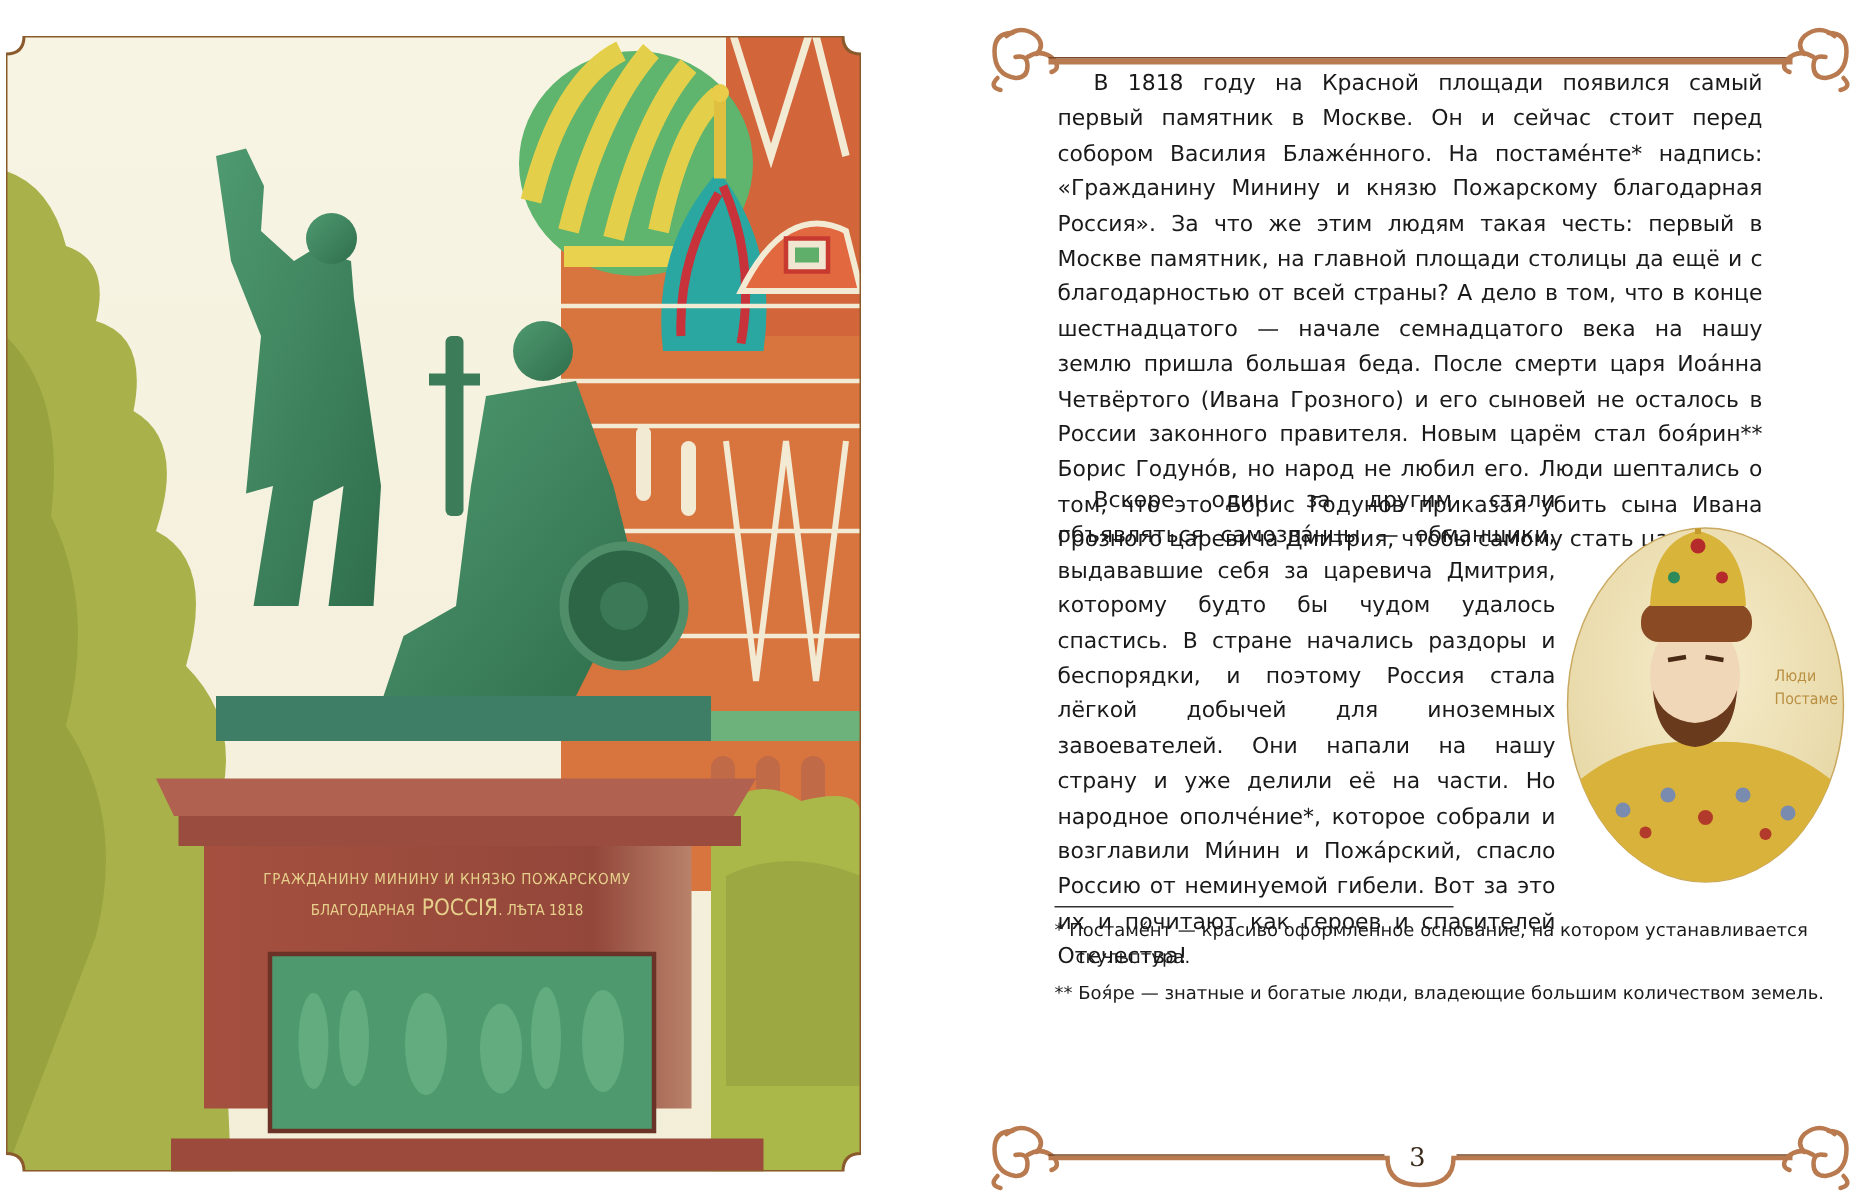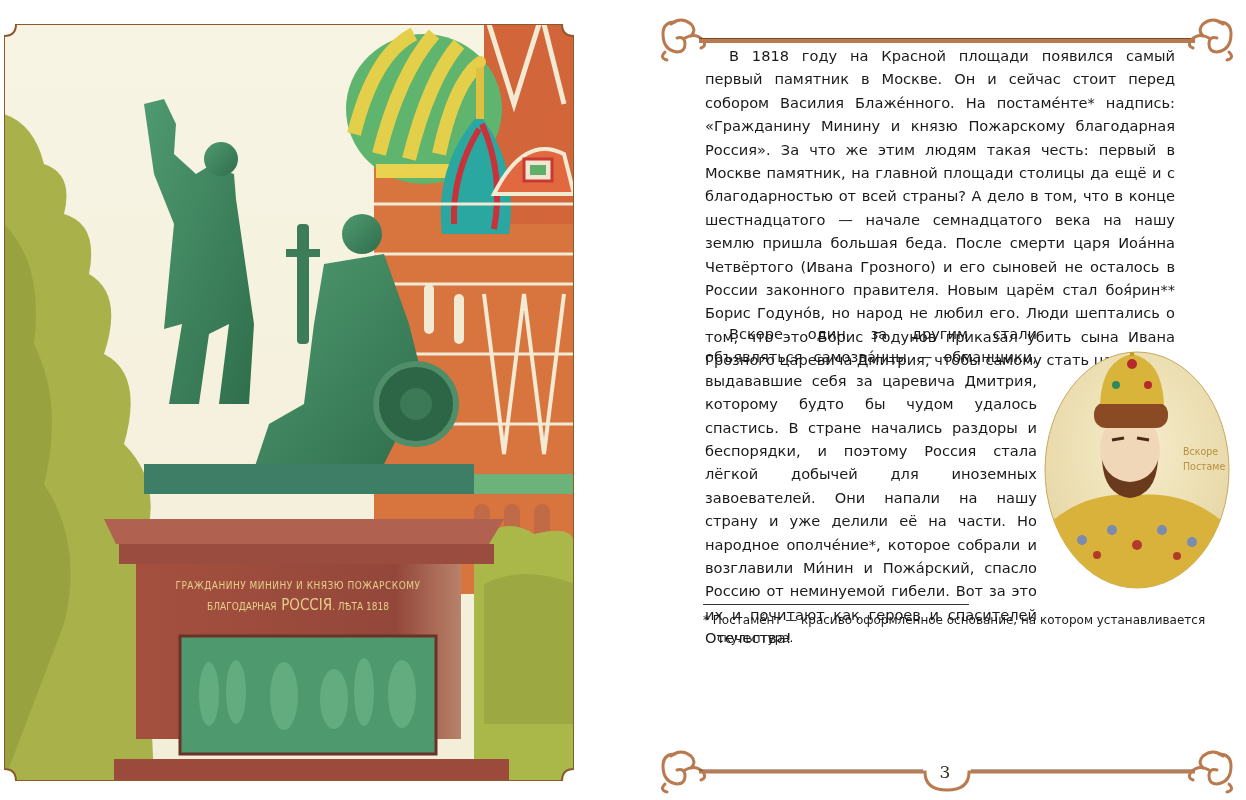--- a/index.html
+++ b/index.html
@@ -211,27 +211,28 @@
       <path d="M58 74 Q60 30 90 24 Q120 30 122 74 Z" fill="#d9b43a"></path>
       <circle cx="90" cy="34" r="5" fill="#b52a2a"></circle>
       <circle cx="74" cy="55" r="4" fill="#2e8a5a"></circle>
       <circle cx="106" cy="55" r="4" fill="#b52a2a"></circle>
       <rect x="88" y="8" width="4" height="18" fill="#c49a2a"></rect>
       <rect x="82" y="13" width="16" height="4" fill="#c49a2a"></rect>
     </g>
   </svg>
 </div>
 <div class="portrait-caption">
-  <div>Вскоре</div>
+  <div>Люди</div>
   <div>Постаме</div>
 </div>
 
 <div class="footnote-rule"></div>
 <div class="footnotes">
   <p class="fn fn-1"><span>*</span> <span>Постаме́нт — красиво оформленное основание, на котором устанавливается скульптура.</span></p>
+  <p class="fn fn-2"><span>**</span> <span>Боя́ре — знатные и богатые люди, владеющие большим количеством земель.</span></p>
 </div>
 
 <div class="ornament ornament-bottom">
   <svg viewBox="0 0 584 50" xmlns="http://www.w3.org/2000/svg">
     <g fill="none" stroke="#b87a4e" stroke-width="3" stroke-linecap="round">
       <path d="M20 10 Q8 10 8 22 Q8 38 22 40 Q30 40 30 32 Q30 24 22 26"></path>
       <path d="M16 12 Q26 4 36 12 Q42 18 36 24"></path>
       <path d="M30 26 Q40 20 48 28 Q52 34 46 36"></path>
       <path d="M10 40 Q4 46 12 48"></path>
     </g>

